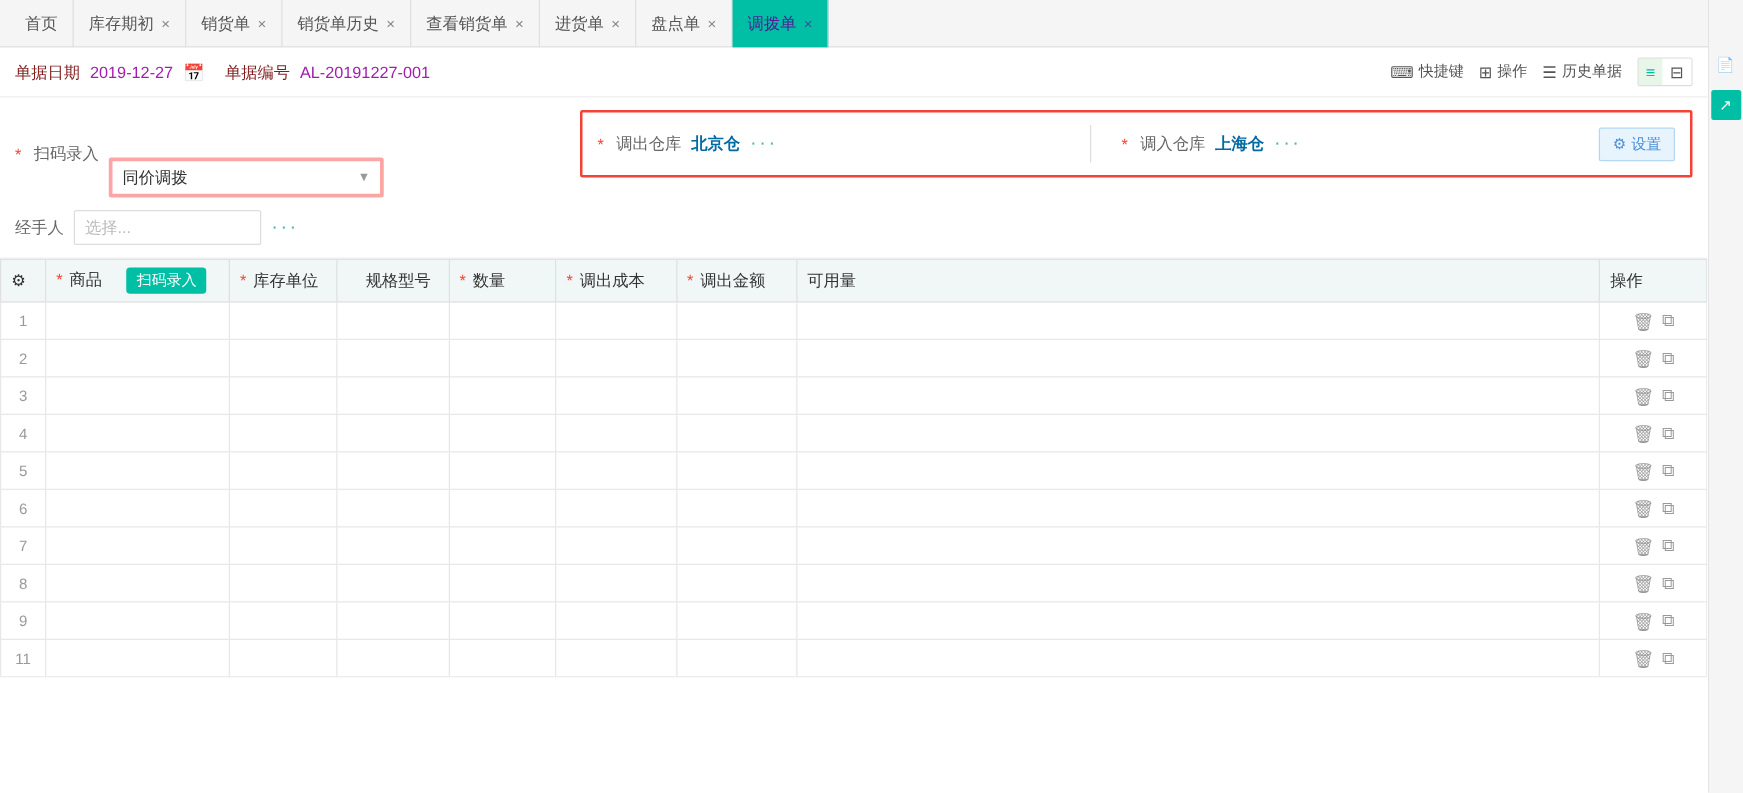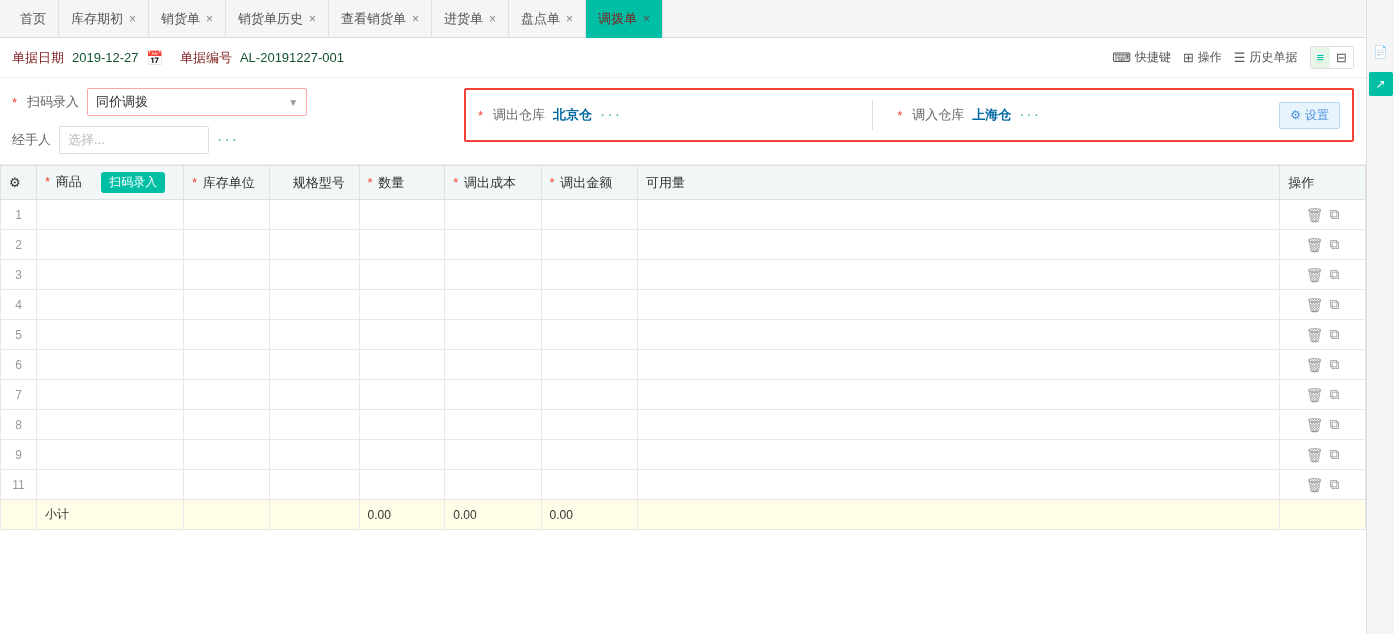--- a/index.html
+++ b/index.html
@@ -8,35 +8,35 @@
     
     .tab-bar {
       display: flex; align-items: center; background: #f5f5f5; border-bottom: 1px solid #ddd;
       height: 38px; padding: 0 8px;
     }
     .tab {
       display: flex; align-items: center; padding: 0 12px; height: 38px;
       cursor: pointer; color: #555; font-size: 13px; white-space: nowrap;
       border-right: 1px solid #e0e0e0;
     }
-    .tab.active { background: #00bfa5; color: #7f1d1d; }
+    .tab.active { background: #00bfa5; color: #4c1d95; }
     .tab .close-icon { margin-left: 6px; font-size: 12px; opacity: 0.7; cursor: pointer; }
     .window-close {
       margin-left: auto; width: 32px; height: 32px; display: flex; align-items: center; justify-content: center;
       cursor: pointer; font-size: 16px; color: #999;
     }
     
     
     .toolbar {
       display: flex; align-items: center; padding: 8px 12px; border-bottom: 1px solid #eee;
       background: #fff; gap: 16px;
     }
     .toolbar-group { display: flex; align-items: center; gap: 8px; }
     .toolbar-label { color: #7f1d1d; font-size: 13px; }
-    .toolbar-value { color: #14532d; font-size: 13px; font-weight: 500; }
+    .toolbar-value { color: #a21caf; font-size: 13px; font-weight: 500; }
     .calendar-icon { color: #4db6ac; cursor: pointer; font-size: 14px; }
     .toolbar-right {
       margin-left: auto; display: flex; align-items: center; gap: 12px;
     }
     .toolbar-action { display: flex; align-items: center; gap: 4px; color: #555; cursor: pointer; font-size: 12px; }
     .toolbar-btn-group { display: flex; border: 1px solid #ddd; border-radius: 2px; }
     .toolbar-btn-group button {
       border: none; background: #fff; padding: 3px 6px; cursor: pointer; color: #555; font-size: 13px;
     }
     .toolbar-btn-group button.active { background: #e8f5e9; color: #00bfa5; }
@@ -53,23 +53,24 @@
     }
     .form-left { flex: 0 0 440px; display: flex; flex-direction: column; gap: 10px; }
     .form-right {
       flex: 1; border: 2px solid #f44336; border-radius: 2px;
       padding: 10px 12px; display: flex; align-items: center; gap: 0;
     }
     .form-field { display: flex; align-items: center; gap: 8px; }
     .form-field-label { color: #666; white-space: nowrap; }
     .required-star { color: #f44336; margin-right: 2px; }
     .dropdown-select {
-      display: flex; align-items: center; border: 1px solid #fca5a5; border-radius: 2px;
+      display: flex; align-items: center; border: 3px solid #fca5a5; border-radius: 2px;
       padding: 4px 8px; background: #fff; cursor: pointer; min-width: 200px;
       justify-content: space-between;
+      margin-top: 38px;
     }
     .dropdown-arrow { color: #999; font-size: 10px; }
     .field-ellipsis { color: #4db6ac; cursor: pointer; font-size: 16px; letter-spacing: 2px; }
     
     .warehouse-group {
       display: flex; align-items: center; flex: 1; gap: 8px;
     }
     .warehouse-section { display: flex; align-items: center; gap: 8px; flex: 1; }
     .warehouse-name { color: #0369a1; font-weight: 700; }
     .warehouse-divider { width: 1px; background: #ddd; height: 30px; margin: 0 16px; }
@@ -417,31 +418,20 @@
           <td></td>
           <td></td>
           <td></td>
           <td>
             <div class="op-icons">
               <span class="op-icon">🗑</span>
               <span class="op-icon">⧉</span>
             </div>
           </td>
         </tr>
-        <tr class="subtotal">
-          <td></td>
-          <td colspan="1">小计</td>
-          <td></td>
-          <td></td>
-          <td>0.00</td>
-          <td>0.00</td>
-          <td>0.00</td>
-          <td></td>
-          <td></td>
-        </tr>
       </tbody>
     </table>
   </div>
 </div>
 
 <div class="right-sidebar">
   <div class="sidebar-btn">📄</div>
   <div class="sidebar-btn active-green">↗</div>
 </div>
 

